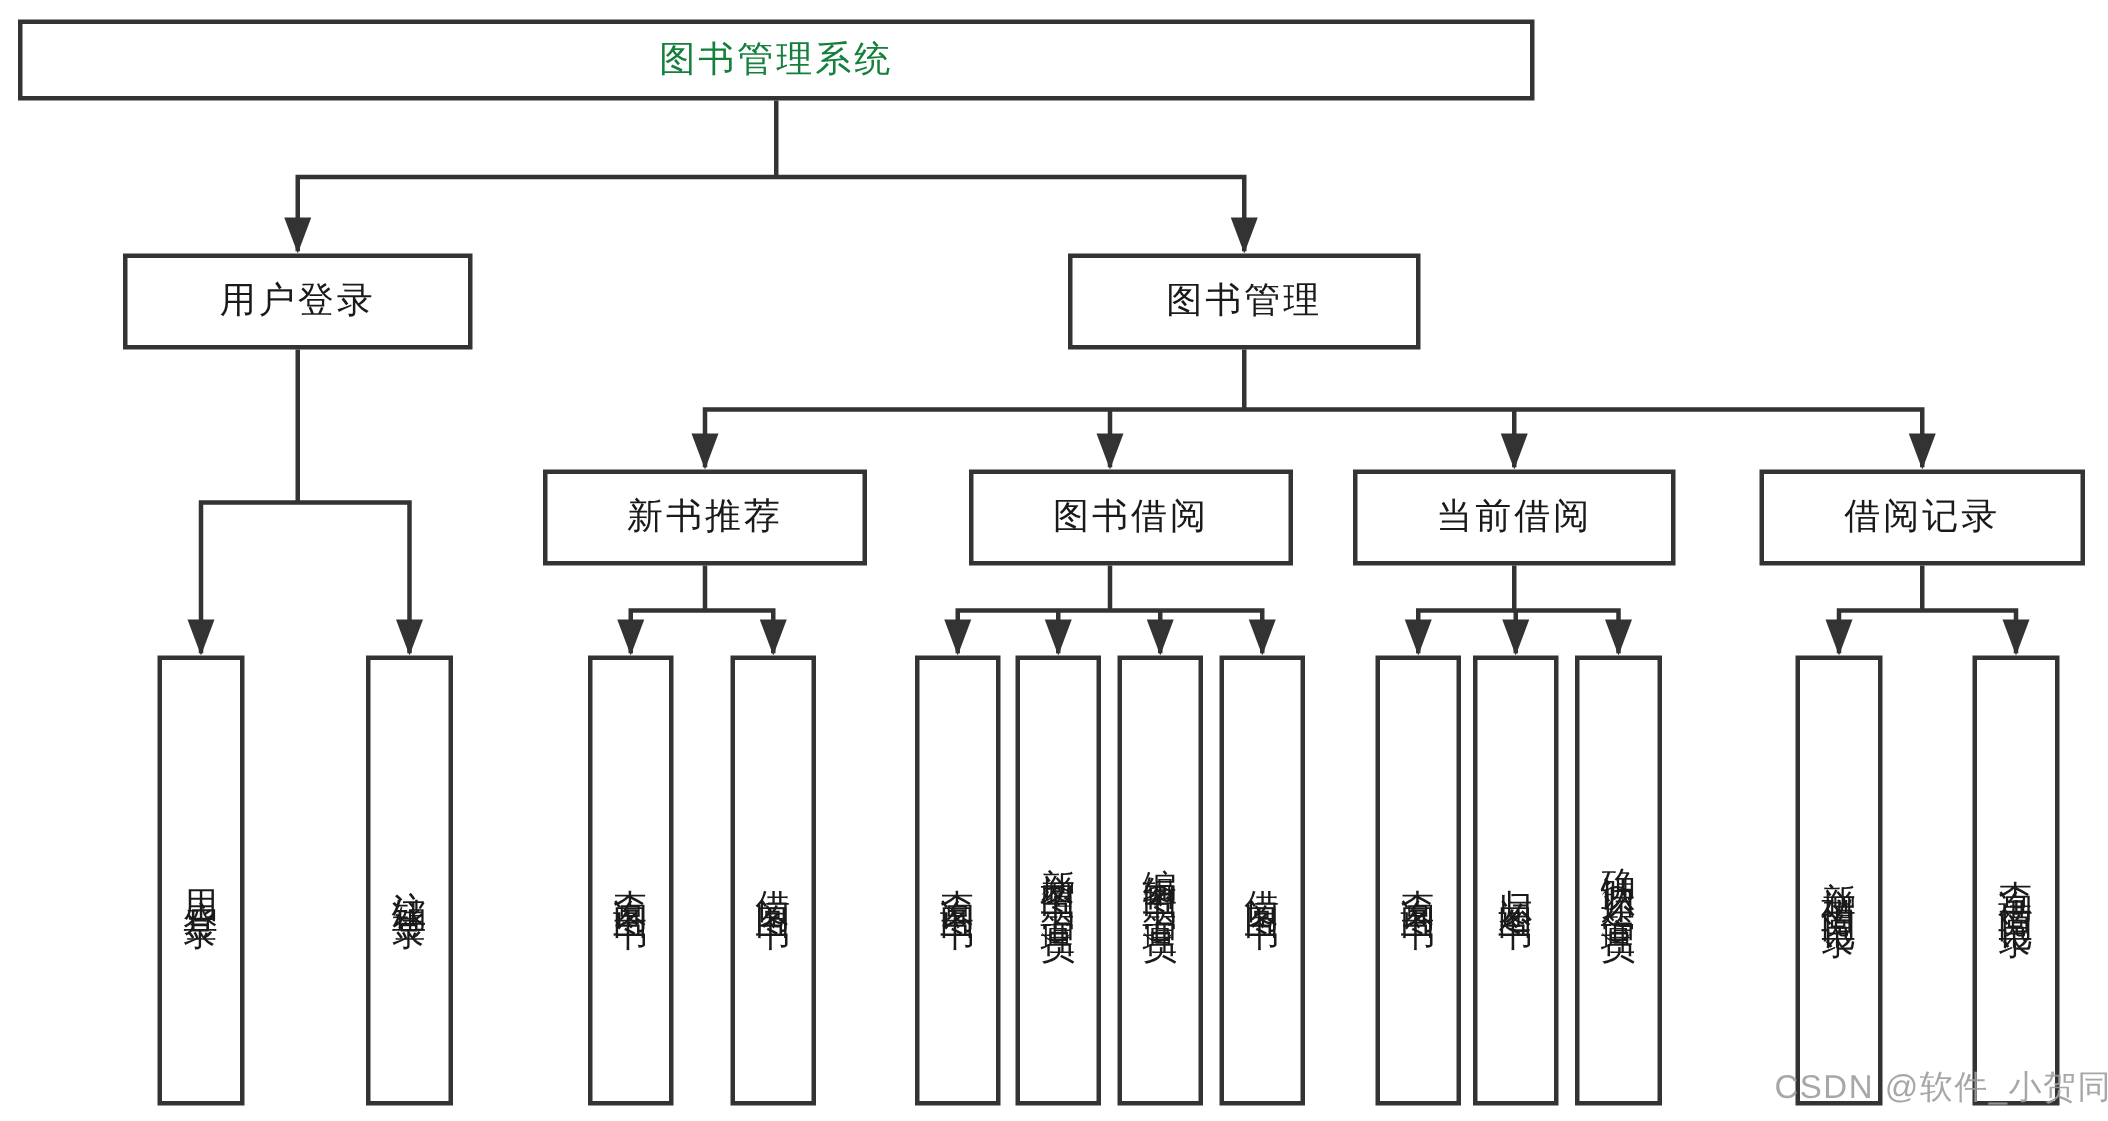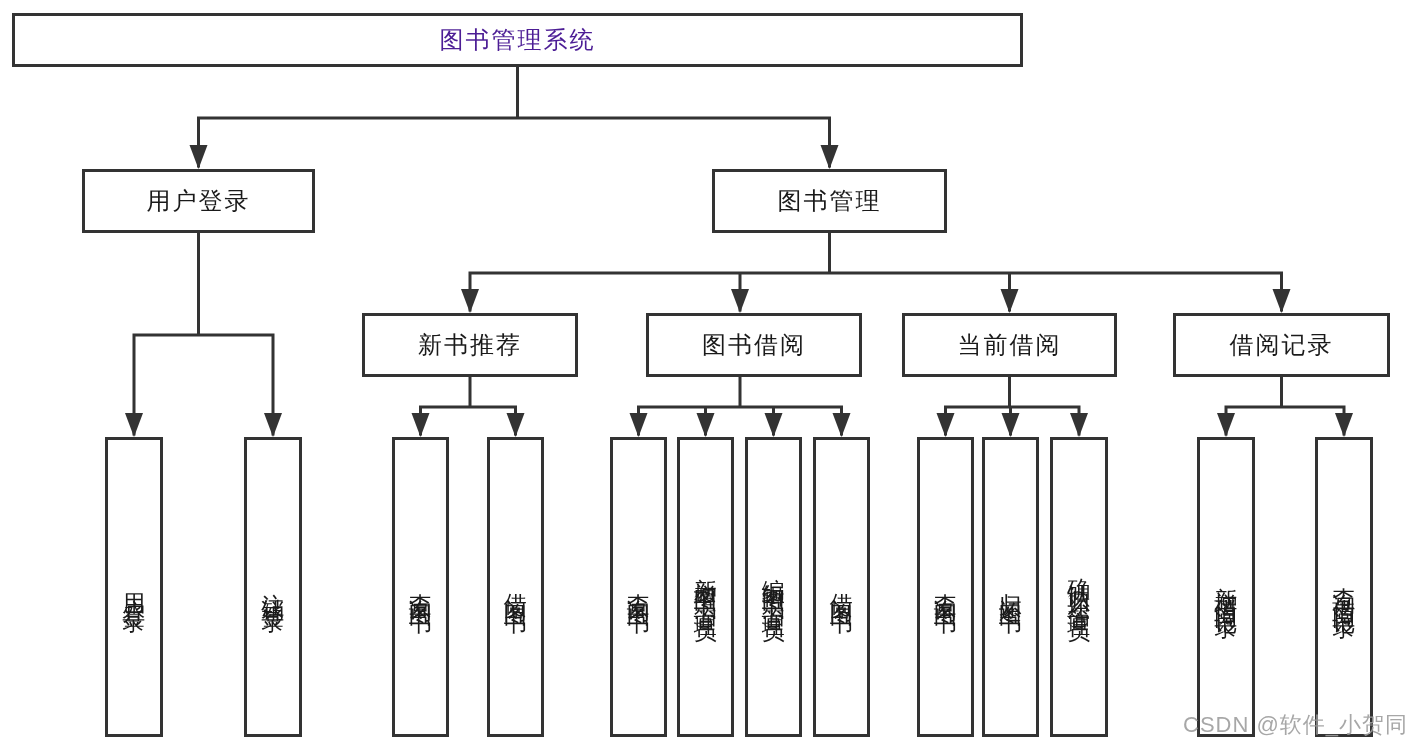--- a/index.html
+++ b/index.html
@@ -62,21 +62,21 @@
 </style>
 </head>
 <body>
 
 <div class="canvas">
   <svg id="edges" width="1405" height="747">
       <path d="M517.5 67V118M198.5 118H829.5M198.5 118V166M829.5 118V166M198.5 233V335M134 335H273M134 335V434M273 335V434M829.5 233V273M470 273H1281.5M470 273V310M740 273V310M1009.5 273V310M1281.5 273V310M470 377V407M420.5 407H515.5M420.5 407V434M515.5 407V434M740 377V407M638.5 407H841.5M638.5 407V434M705.5 407V434M773.5 407V434M841.5 407V434M1009.5 377V407M945.5 407H1079M945.5 407V434M1010.5 407V434M1079 407V434M1281.5 377V407M1226 407H1344M1226 407V434M1344 407V434" fill="none" stroke="#333333" stroke-width="3" stroke-linecap="square"></path>
       <path d="M198.5 169l-9 -24h18ZM829.5 169l-9 -24h18ZM134 437l-9 -24h18ZM273 437l-9 -24h18ZM470 313l-9 -24h18ZM740 313l-9 -24h18ZM1009.5 313l-9 -24h18ZM1281.5 313l-9 -24h18ZM420.5 437l-9 -24h18ZM515.5 437l-9 -24h18ZM638.5 437l-9 -24h18ZM705.5 437l-9 -24h18ZM773.5 437l-9 -24h18ZM841.5 437l-9 -24h18ZM945.5 437l-9 -24h18ZM1010.5 437l-9 -24h18ZM1079 437l-9 -24h18ZM1226 437l-9 -24h18ZM1344 437l-9 -24h18Z" fill="#333333" stroke="none"></path>
     </svg>
   <div id="nodes">
-      <div class="node h" style="left: 12px; top: 13px; width: 1011px; height: 54px; border-color: rgb(51, 51, 51); color: #4c1d95;">图书管理系统</div>
+      <div class="node h" style="left: 12px; top: 13px; width: 1011px; height: 54px; border-color: rgb(51, 51, 51); color: #15803d;">图书管理系统</div>
       <div class="node h" style="left: 82px; top: 169px; width: 233px; height: 64px; border-color: rgb(51, 51, 51); color: rgb(26, 26, 26);">用户登录</div>
       <div class="node h" style="left: 362px; top: 313px; width: 216px; height: 64px; border-color: rgb(51, 51, 51); color: rgb(26, 26, 26);">新书推荐</div>
       <div class="node h" style="left: 712px; top: 169px; width: 235px; height: 64px; border-color: rgb(51, 51, 51); color: rgb(26, 26, 26);">图书管理</div>
       <div class="node h" style="left: 632px; top: 313px; width: 216px; height: 64px; border-color: rgb(51, 51, 51); color: rgb(26, 26, 26); margin-left: 14px;">图书借阅</div>
       <div class="node h" style="left: 1173px; top: 313px; width: 217px; height: 64px; border-color: rgb(51, 51, 51); color: rgb(26, 26, 26);">借阅记录</div>
       <div class="node h" style="left: 902px; top: 313px; width: 215px; height: 64px; border-color: rgb(51, 51, 51); color: rgb(26, 26, 26);">当前借阅</div>
       <div class="node v" style="left: 105px; top: 437px; width: 58px; height: 300px; border-color: rgb(51, 51, 51); color: rgb(26, 26, 26);">用户登录</div>
       <div class="node v" style="left: 244px; top: 437px; width: 58px; height: 300px; border-color: rgb(51, 51, 51); color: rgb(26, 26, 26);">注销登录</div>
       <div class="node v" style="left: 392px; top: 437px; width: 57px; height: 300px; border-color: rgb(51, 51, 51); color: rgb(26, 26, 26);">查询图书</div>
       <div class="node v" style="left: 487px; top: 437px; width: 57px; height: 300px; border-color: rgb(51, 51, 51); color: rgb(26, 26, 26);">借阅图书</div>

